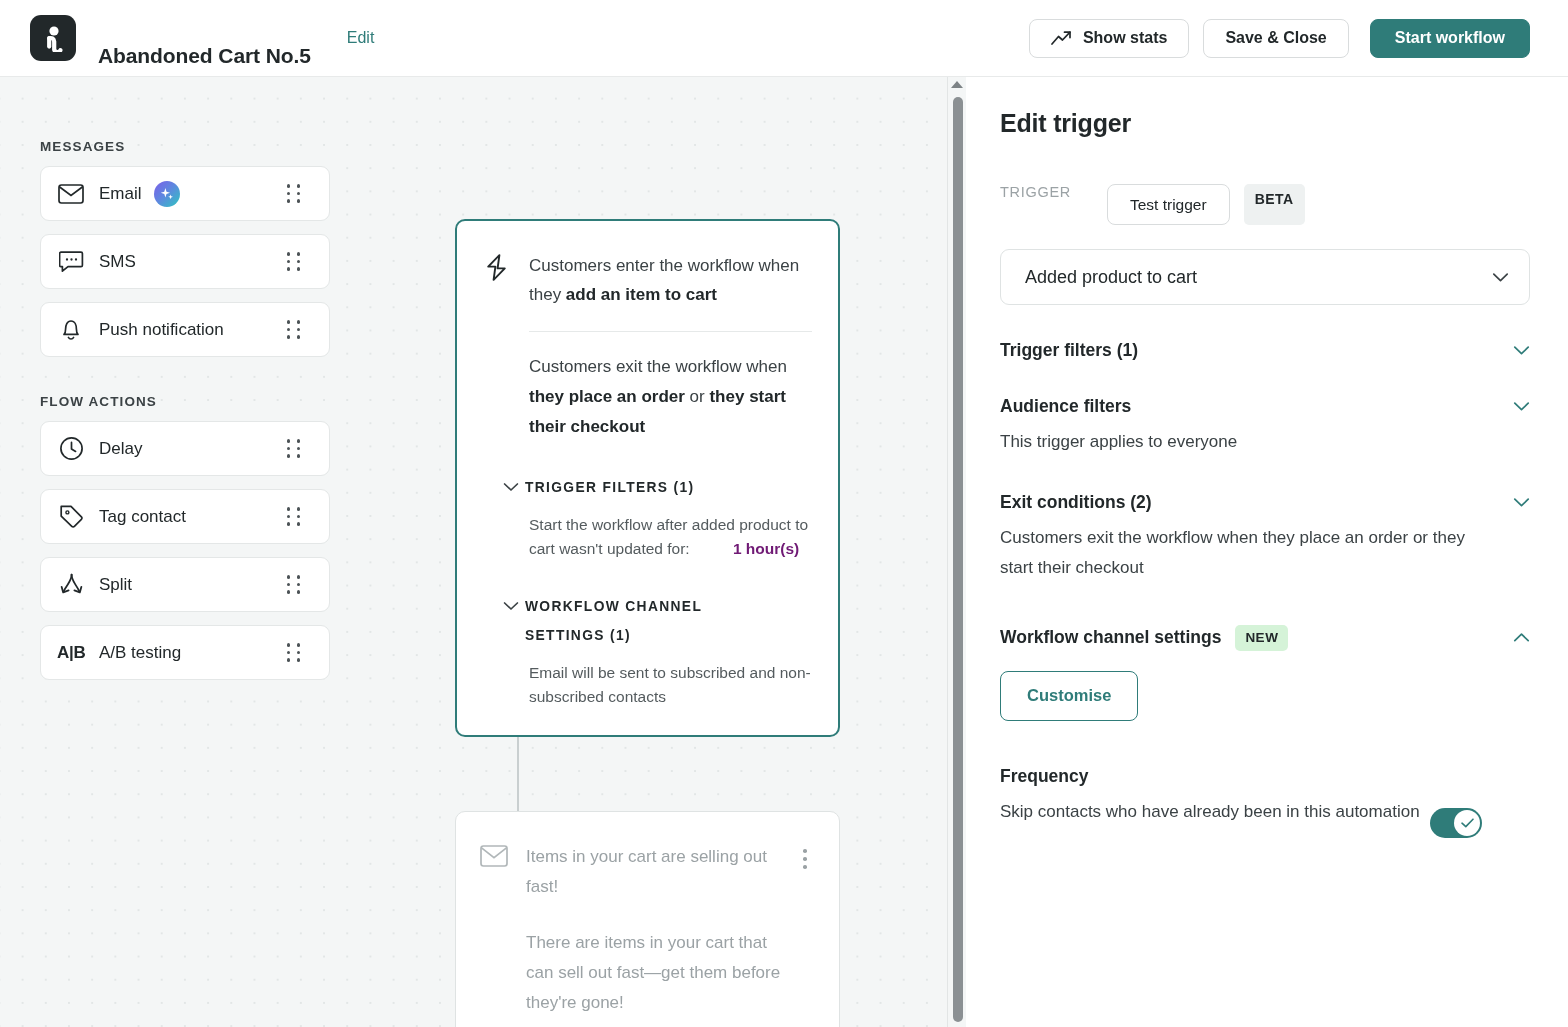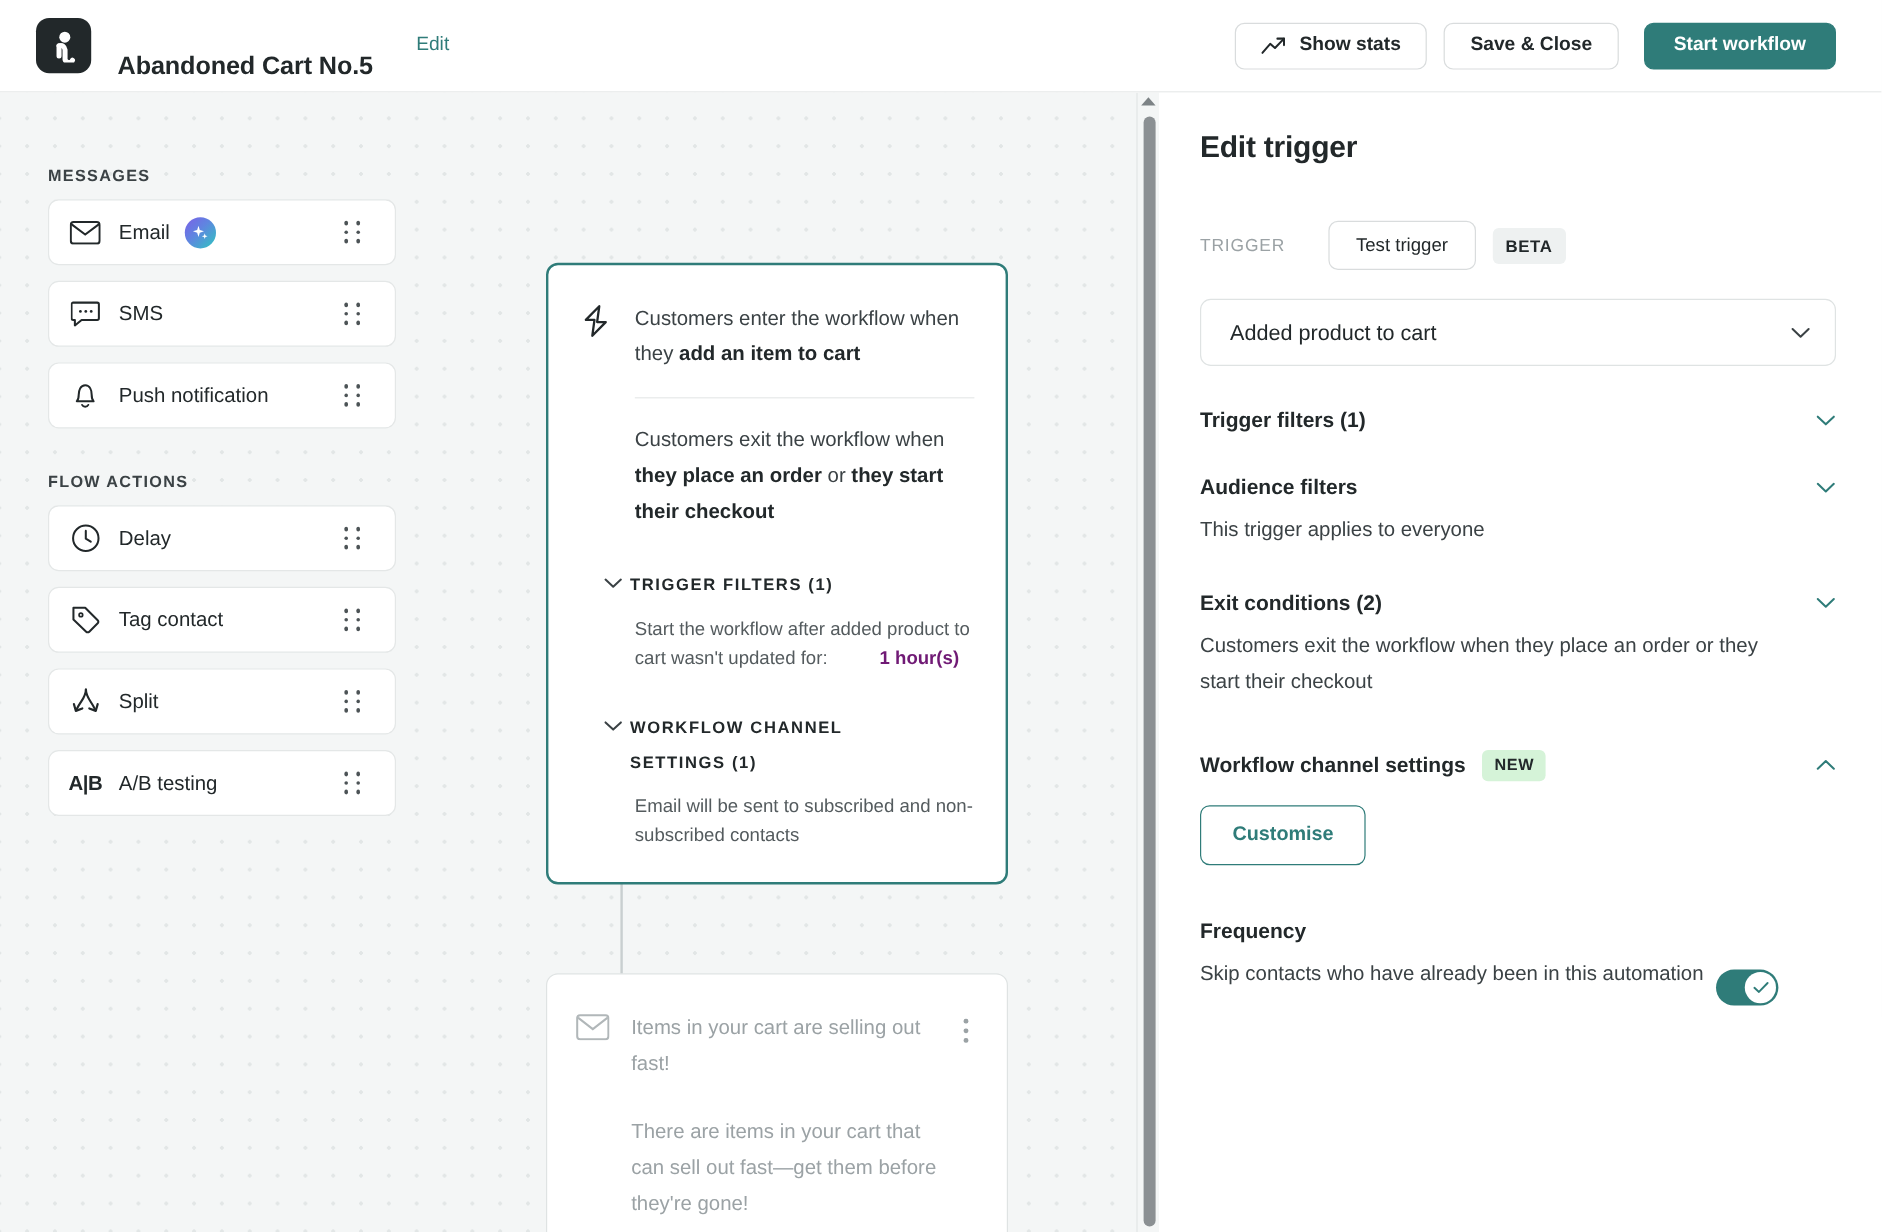--- a/index.html
+++ b/index.html
@@ -152,21 +152,21 @@
     position: absolute; top: 20px; left: 4.5px; width: 10px; height: 925px;
     background: #8b9093; border-radius: 5px; cursor: grab;
   }
 
   
   .panel {
     flex: 1 1 auto; background: #ffffff; padding: 32px 38px 0 34px;
     overflow: hidden; position: relative;
   }
   .panel-title { font-size: 25px; font-weight: bold; color: #22282a; letter-spacing: -0.2px; }
-  .trigger-row { display: flex; align-items: center; margin-top: 46px; }
+  .trigger-row { display: flex; margin-top: 46px; }
   .trigger-lbl {
     font-size: 14.5px; letter-spacing: 0.7px; color: #9ba2a5; text-transform: uppercase;
   }
   .btn-test {
     margin-left: 36px; height: 41px; padding: 0 22px; border-radius: 8px;
     border: 1px solid #d9dcdd; background: #fff; font-size: 15.5px; color: #22282a;
     display: inline-flex; align-items: center; cursor: pointer;
     font-family: "Liberation Sans", sans-serif;
   }
   .badge-beta {

